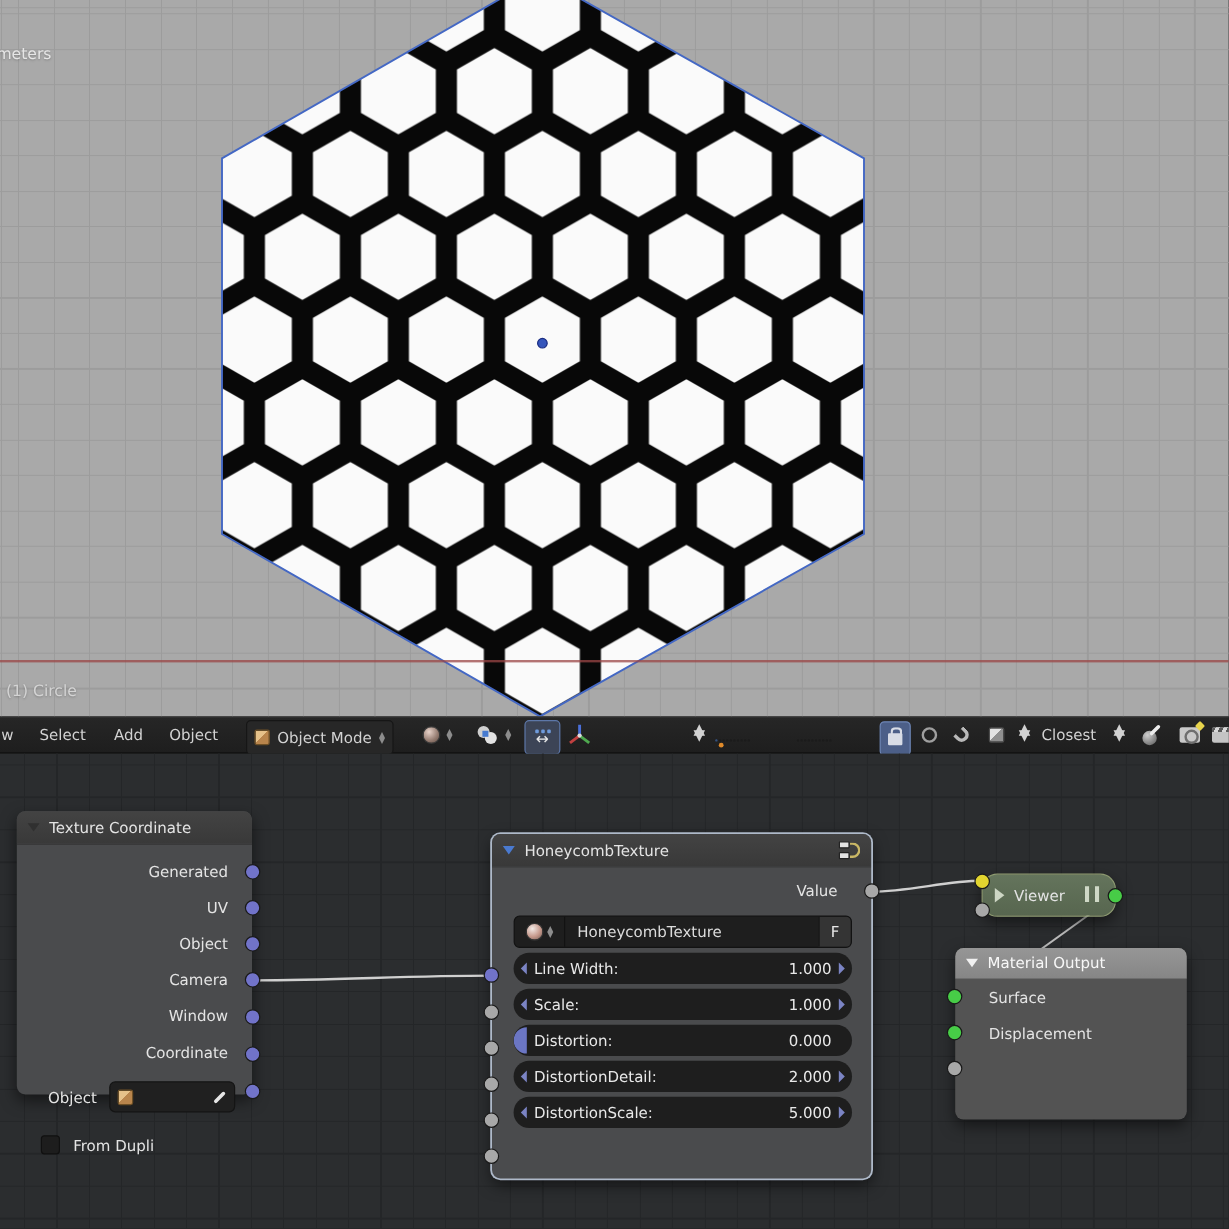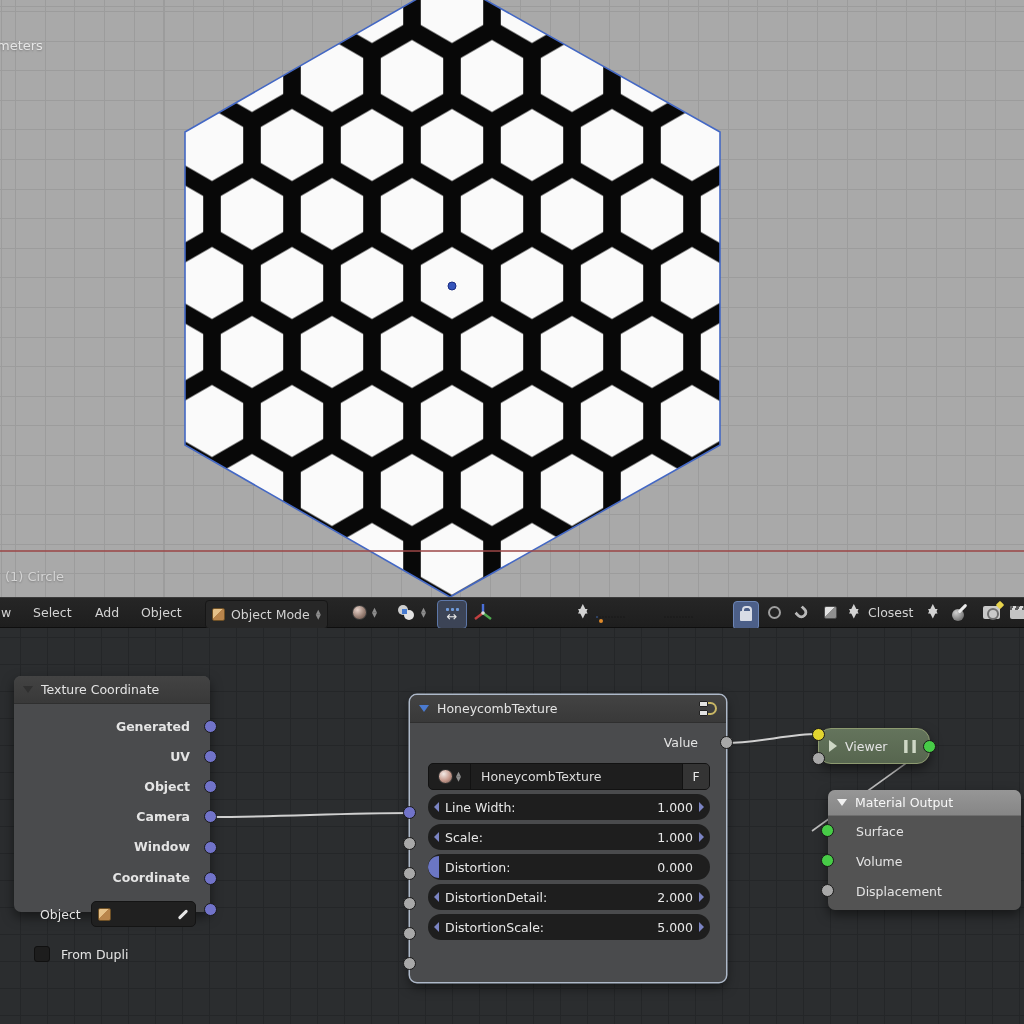--- a/index.html
+++ b/index.html
@@ -83,21 +83,21 @@
 
   .socket { position:absolute; width:13px; height:13px; border-radius:50%; border:1.5px solid #191919; z-index:3; }
   .sock-vector { background:#7173c9; }
   .sock-value  { background:#a8a8a8; }
   .sock-shader { background:#47cc47; }
   .sock-image  { background:#e2d52f; }
 
   
   .n-texcoord { left:14px; top:48px; width:196px; height:236px; }
   .out-rows { padding-top:7px; }
-  .out-row { height:30.2px; display:flex; align-items:center; justify-content:flex-end; padding-right:20px;font-weight:bold; }
+  .out-row { height:30.2px; display:flex; align-items:center; justify-content:flex-end; padding-right:20px; }
   .objfield-row { display:flex; align-items:center; margin:8px 14px 0 14px; height:28px; gap:10px; }
   .objfield-label { margin-left:12px; }
   .objfield { flex:1; height:26px; background:#202020; border:1px solid #141414; border-radius:5px;
     display:flex; align-items:center; padding:0 6px; justify-content:space-between; }
   .minicube { width:13px; height:13px; border-radius:2px;
     background:linear-gradient(135deg,#e6c189 0 45%, #b9854c 45% 100%); border:1px solid #6e5026; }
   .eyedropper { width:12px; height:3px; background:#e6e6e6; border-radius:2px; transform:rotate(-45deg); }
   .dupli-row { display:flex; align-items:center; gap:11px; margin:18px 14px 0 20px; }
   .checkbox { width:16px; height:16px; background:#1d1d1d; border:1px solid #101010; border-radius:3px; }
 
@@ -123,21 +123,21 @@
   .sl-arrow-l { left:6px; border-right:5px solid #7b84c4; }
   .sl-arrow-r { right:6px; border-left:5px solid #7b84c4; }
   .sl-fill { position:absolute; left:0px; top:2px; width:11px; height:22px; background:#6b76c4; border-radius:11px 0 0 11px; }
 
   
   .n-viewer { left:818px; top:100px; width:112px; height:36px; border-radius:13px;
     background:linear-gradient(#64745c,#57664f); border:1px solid #8d9a70; display:flex; align-items:center; gap:8px; padding:0 10px; }
   .viewer-pause { margin-left:auto; color:#cfd8c6; font-size:18px; letter-spacing:1.5px; font-weight:bold; }
 
   
-  .n-matout { left:828px; top:162px; width:193px; height:120px; background:#535353; }
+  .n-matout { left:796px; top:162px; width:193px; height:143px; background:#535353; }
   .n-matout .node-header { background:linear-gradient(#969696,#868686); border-bottom:1px solid #6e6e6e; height:26px; }
   .n-matout .node-header .tri-down { border-top-color:#f0f0f0; }
   .n-matout .node-title { color:#f7f7f7; }
   .in-row { height:30px; display:flex; align-items:center; padding-left:28px; }
 </style>
 </head>
 <body>
 
 <div class="stage">
 
@@ -385,23 +385,20 @@
 
     <div class="node n-matout">
       <div class="node-header">
         <span class="tri-down"></span>
         <span class="node-title">Material Output</span>
       </div>
       <div class="in-row">
           <span>Surface</span>
         </div>
       <div class="in-row">
-          <span>Volume</span>
-        </div>
-      <div class="in-row">
           <span>Displacement</span>
         </div>
       <span class="socket sock-shader" style="left:-7px; top:34px;"></span>
       <span class="socket sock-shader" style="left:-7px; top:64px;"></span>
       <span class="socket sock-value" style="left:-7px; top:94px;"></span>
     </div>
 
   </div>
 </div>
 

